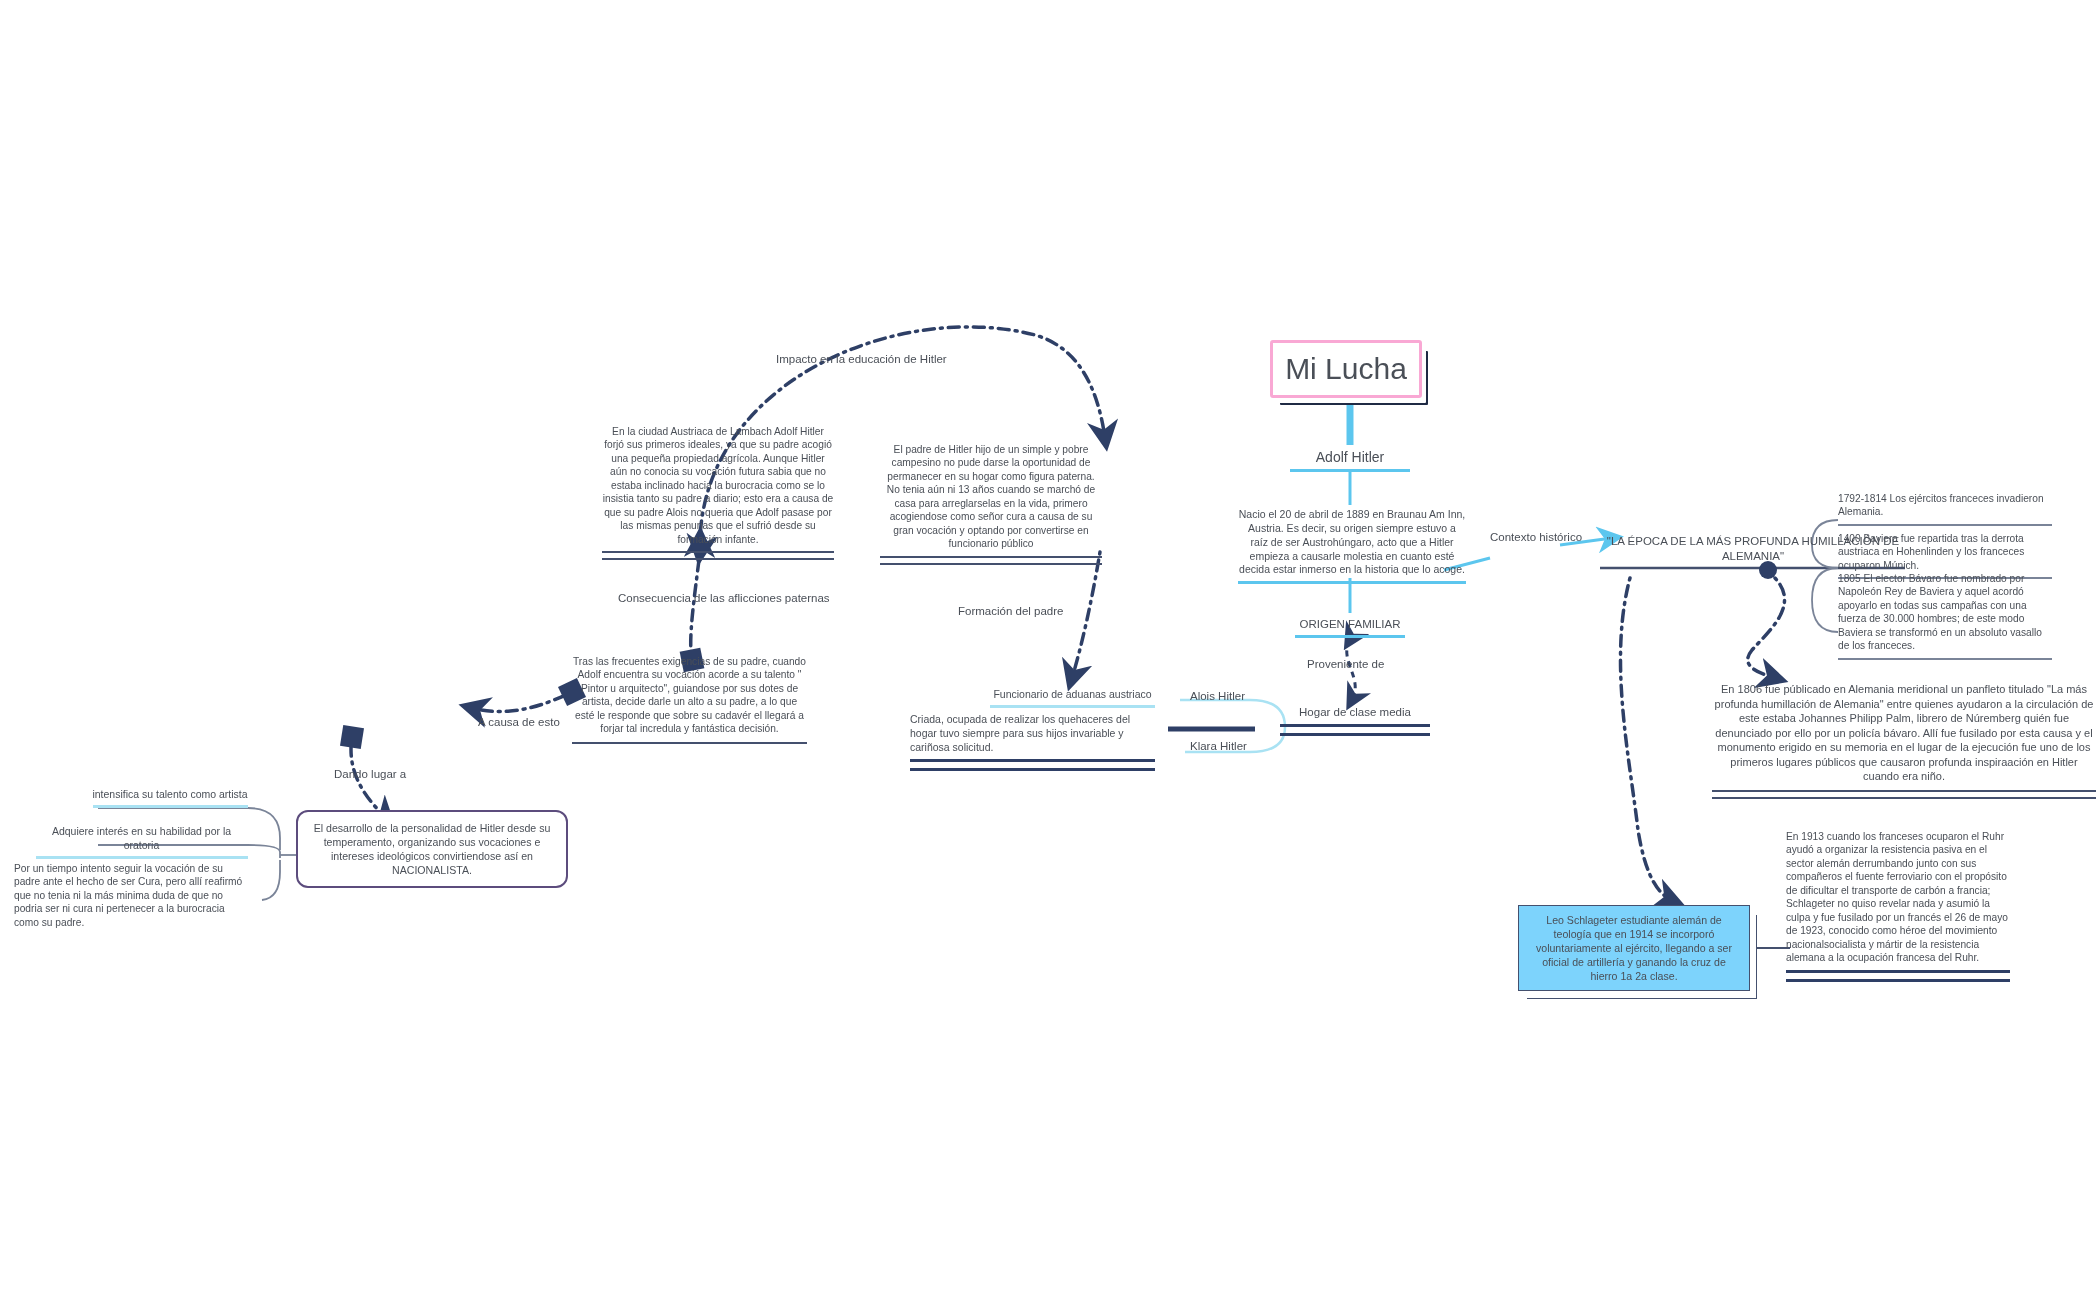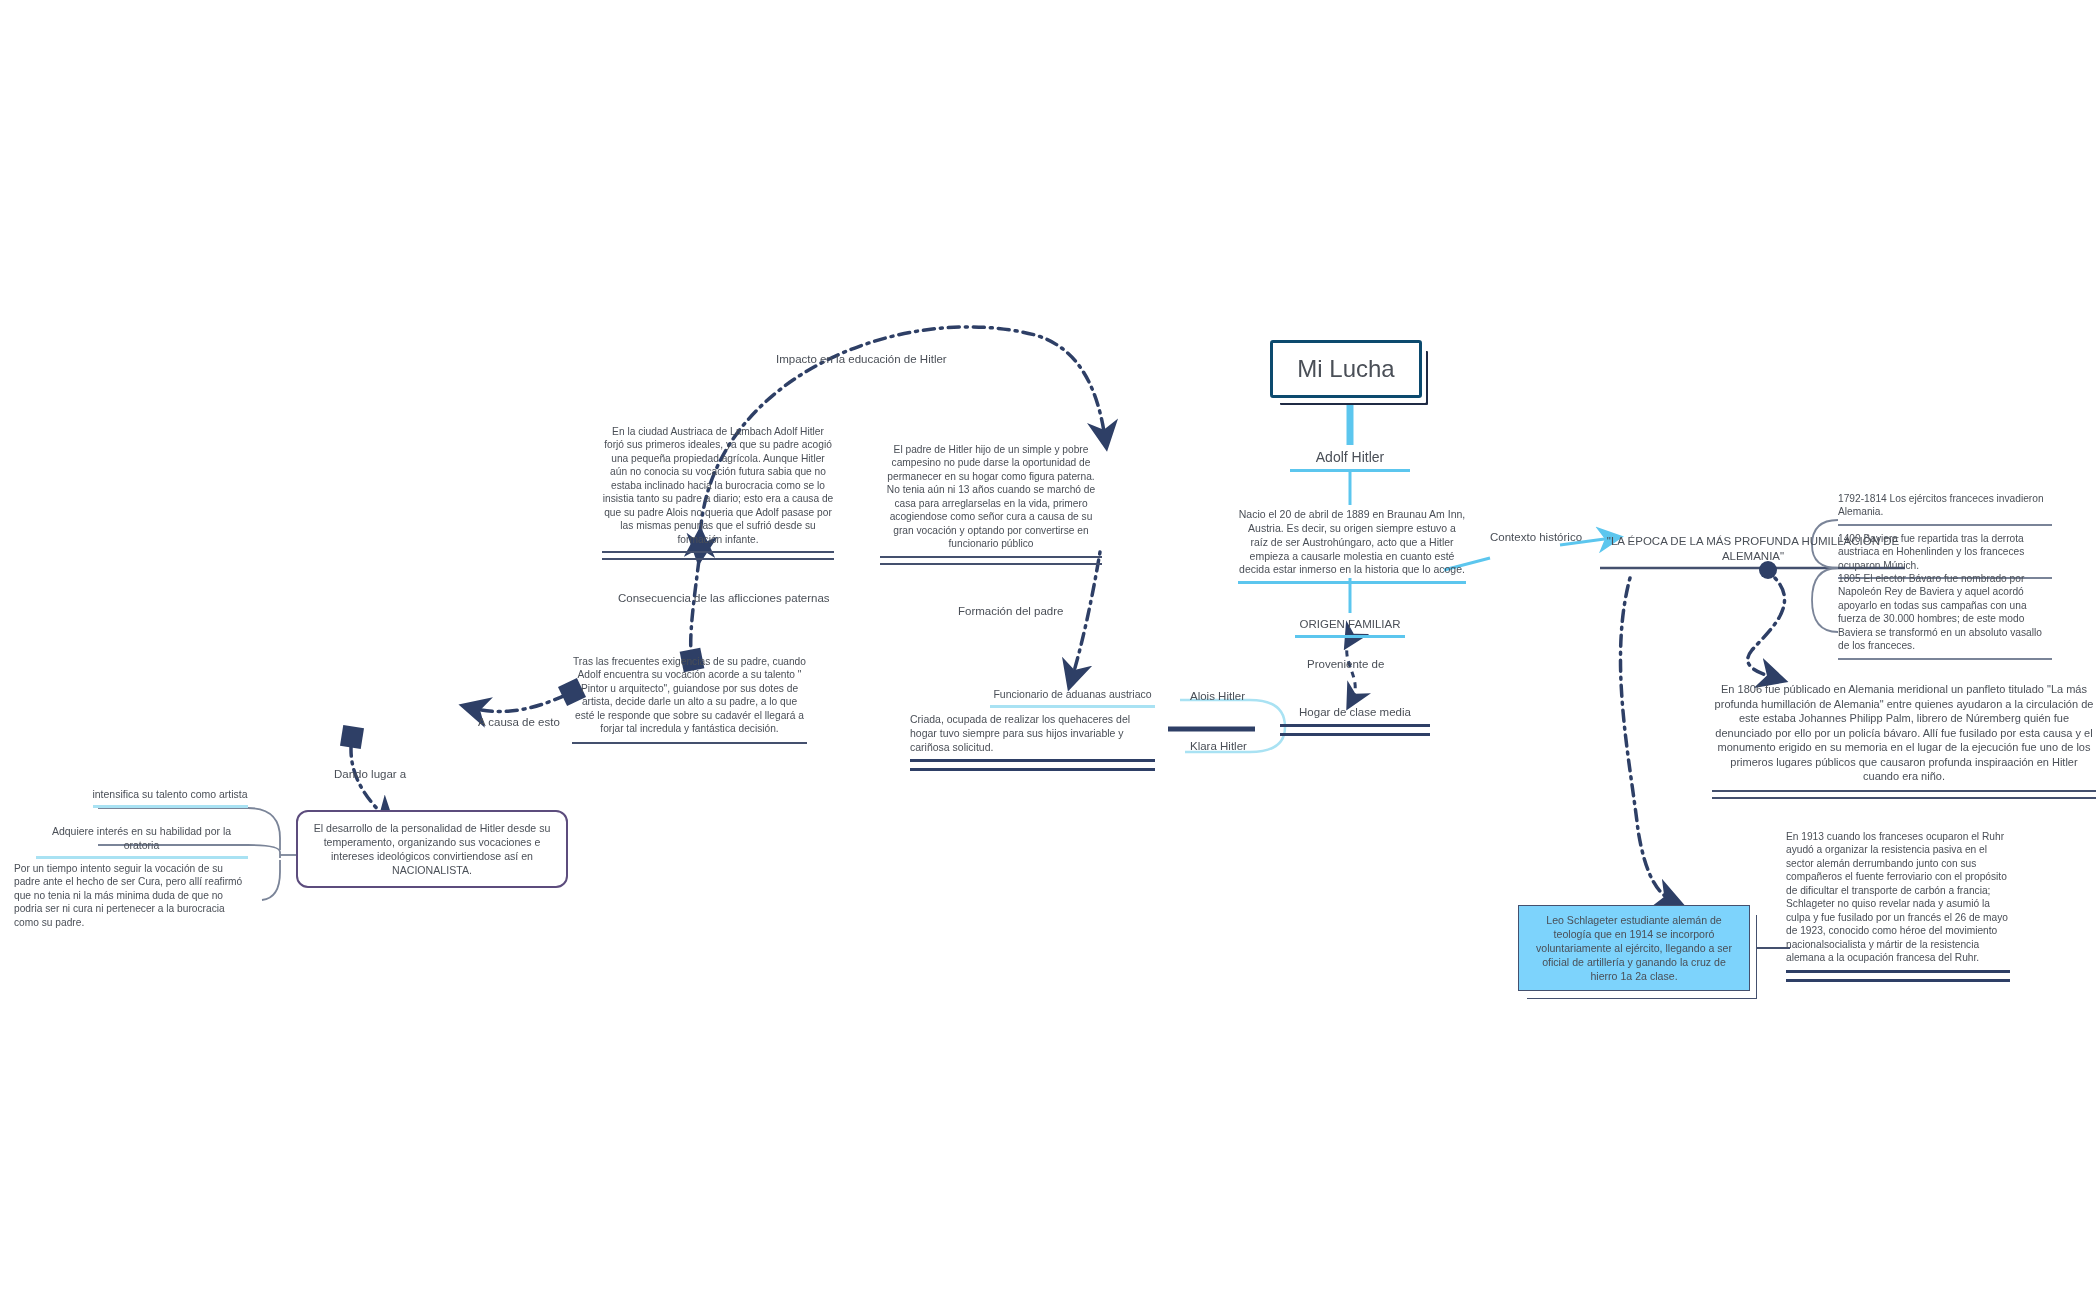--- a/index.html
+++ b/index.html
@@ -25,23 +25,23 @@
   .ul.dbl{height:5px;border-top:2px solid #44506e;border-bottom:2px solid #44506e;}
   .ul.dblb{height:6px;border-top:3px solid #2e3f66;border-bottom:3px solid #2e3f66;}
 
   
   .boxnode{
     position:absolute;box-sizing:border-box;
     display:flex;align-items:center;justify-content:center;
     text-align:center;line-height:1.34;
   }
   .box-title{
-    background:#ffffff;border:3px solid #0c4a6e;border-radius:3px;
+    background:#ffffff;border:3px solid #f9a8d4;border-radius:3px;
     box-shadow:6px 7px 0 -2px #ffffff, 8px 9px 0 -2px #1f2a44;
-    font-size:24px;color:#4a4f57;
+    font-size:30px;color:#4a4f57;
   }
   .box-round{
     background:#ffffff;border:2px solid #5c4c7d;border-radius:12px;
   }
   .box-blue{
     background:#ffffff;border:2px solid #3c5aa0;border-radius:10px;
   }
   .box-sq{
     background:#7dd3fc;border:1.5px solid #44506e;
     box-shadow:7px 8px 0 -1px #ffffff, 8px 9px 0 -1px #44506e;

